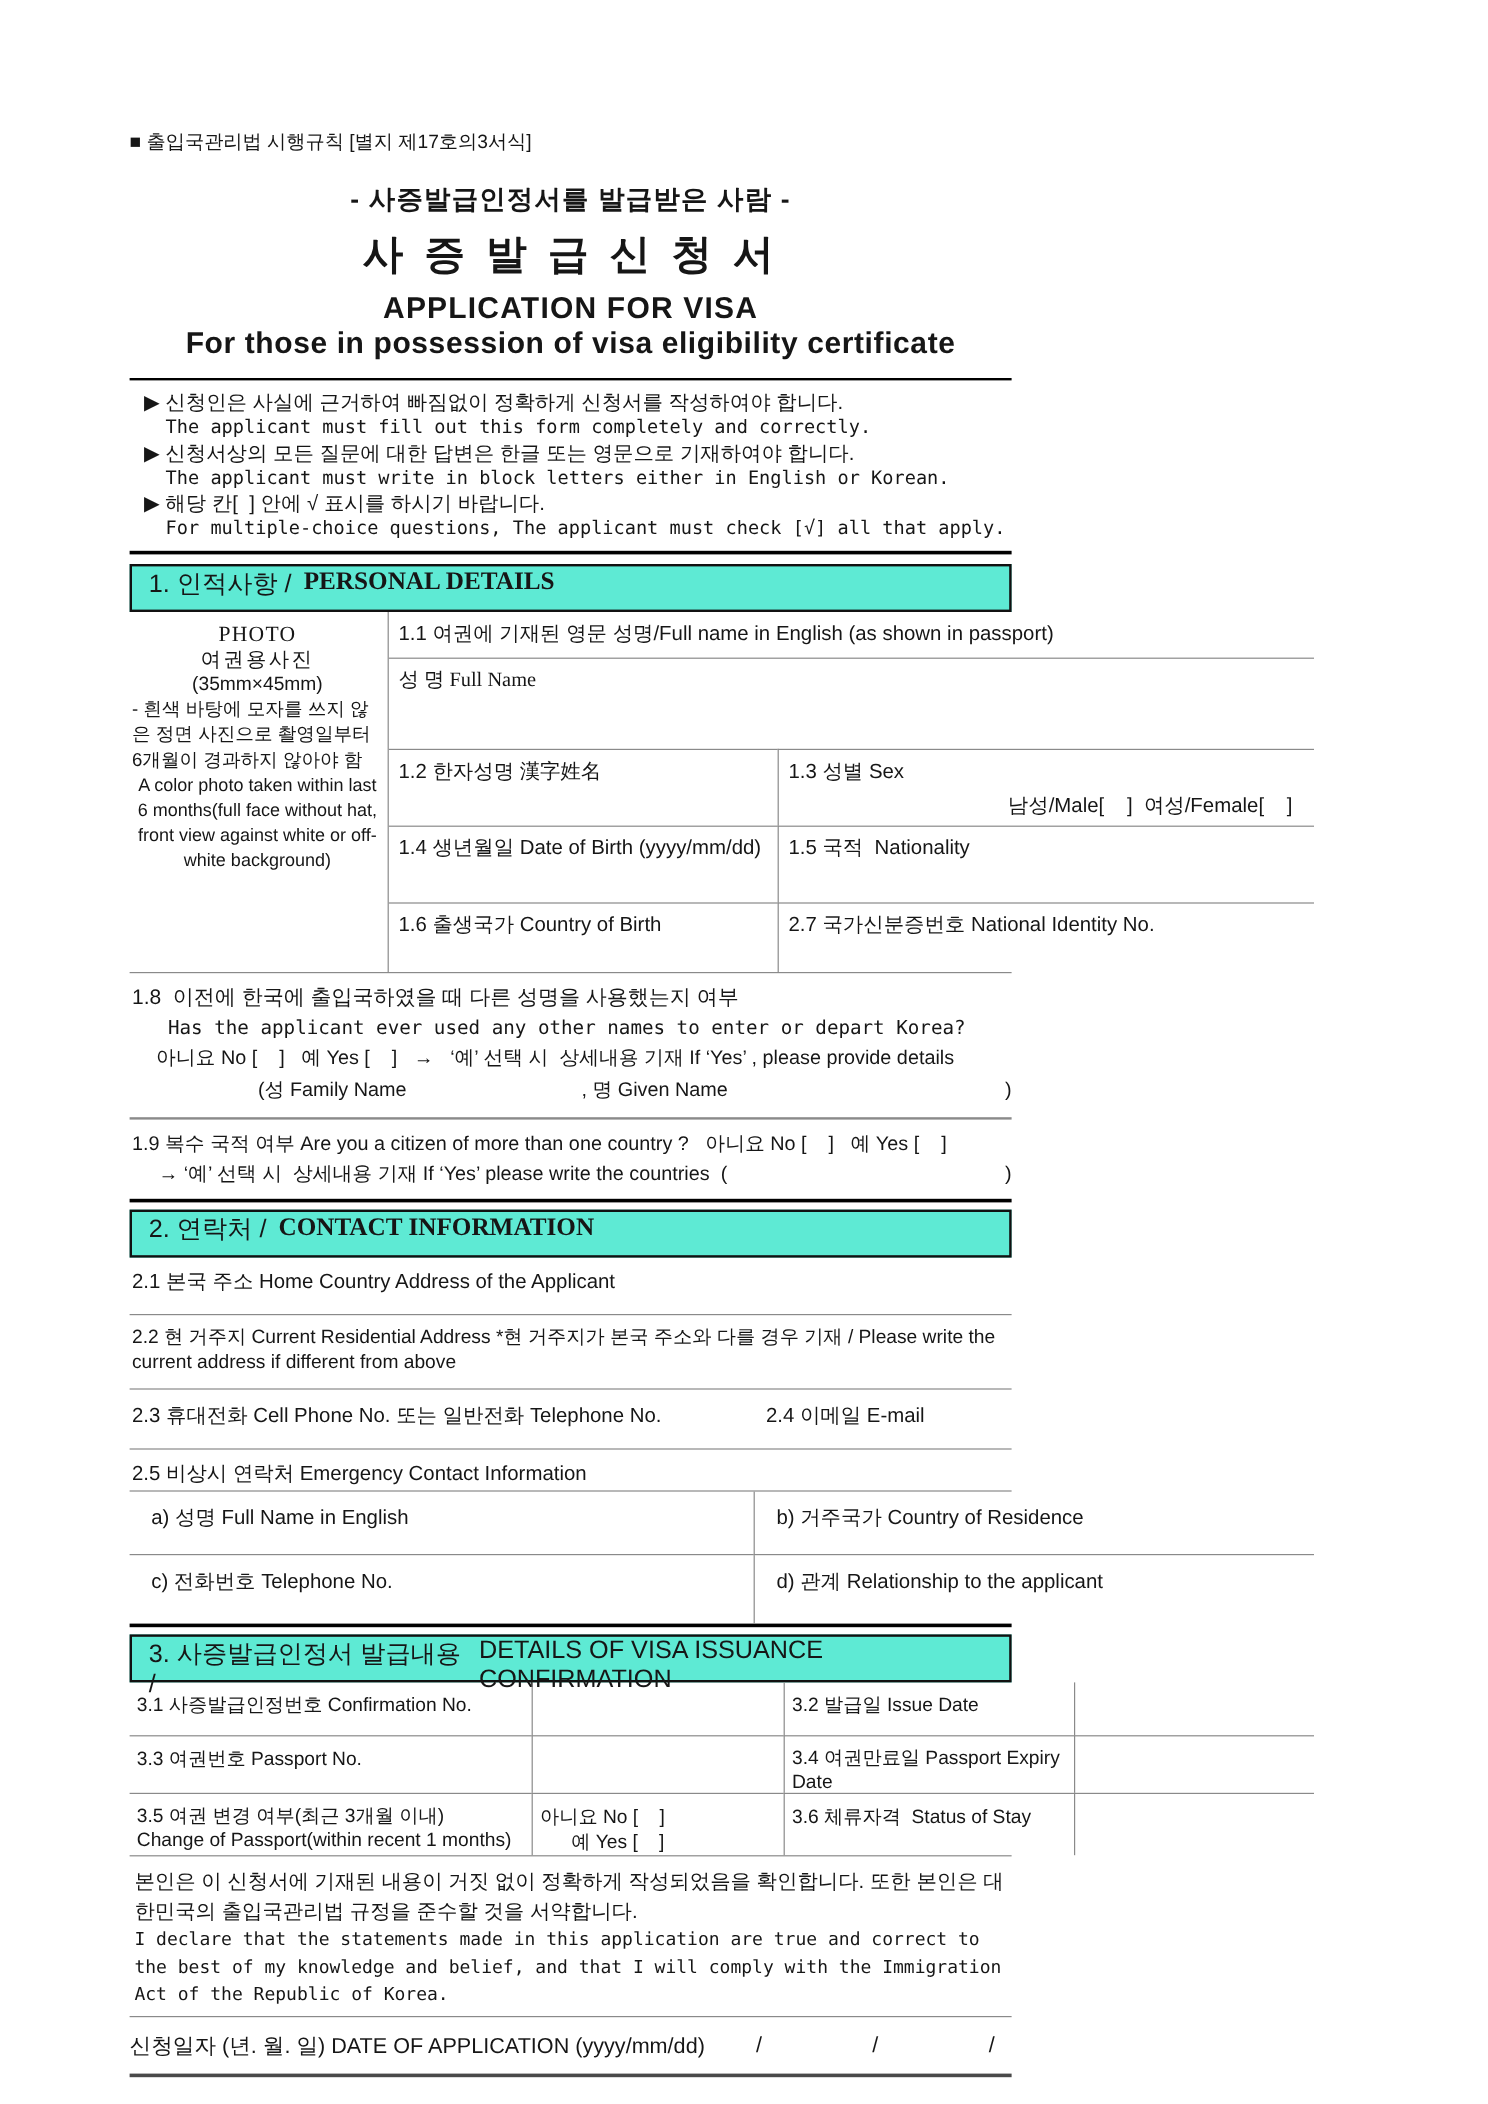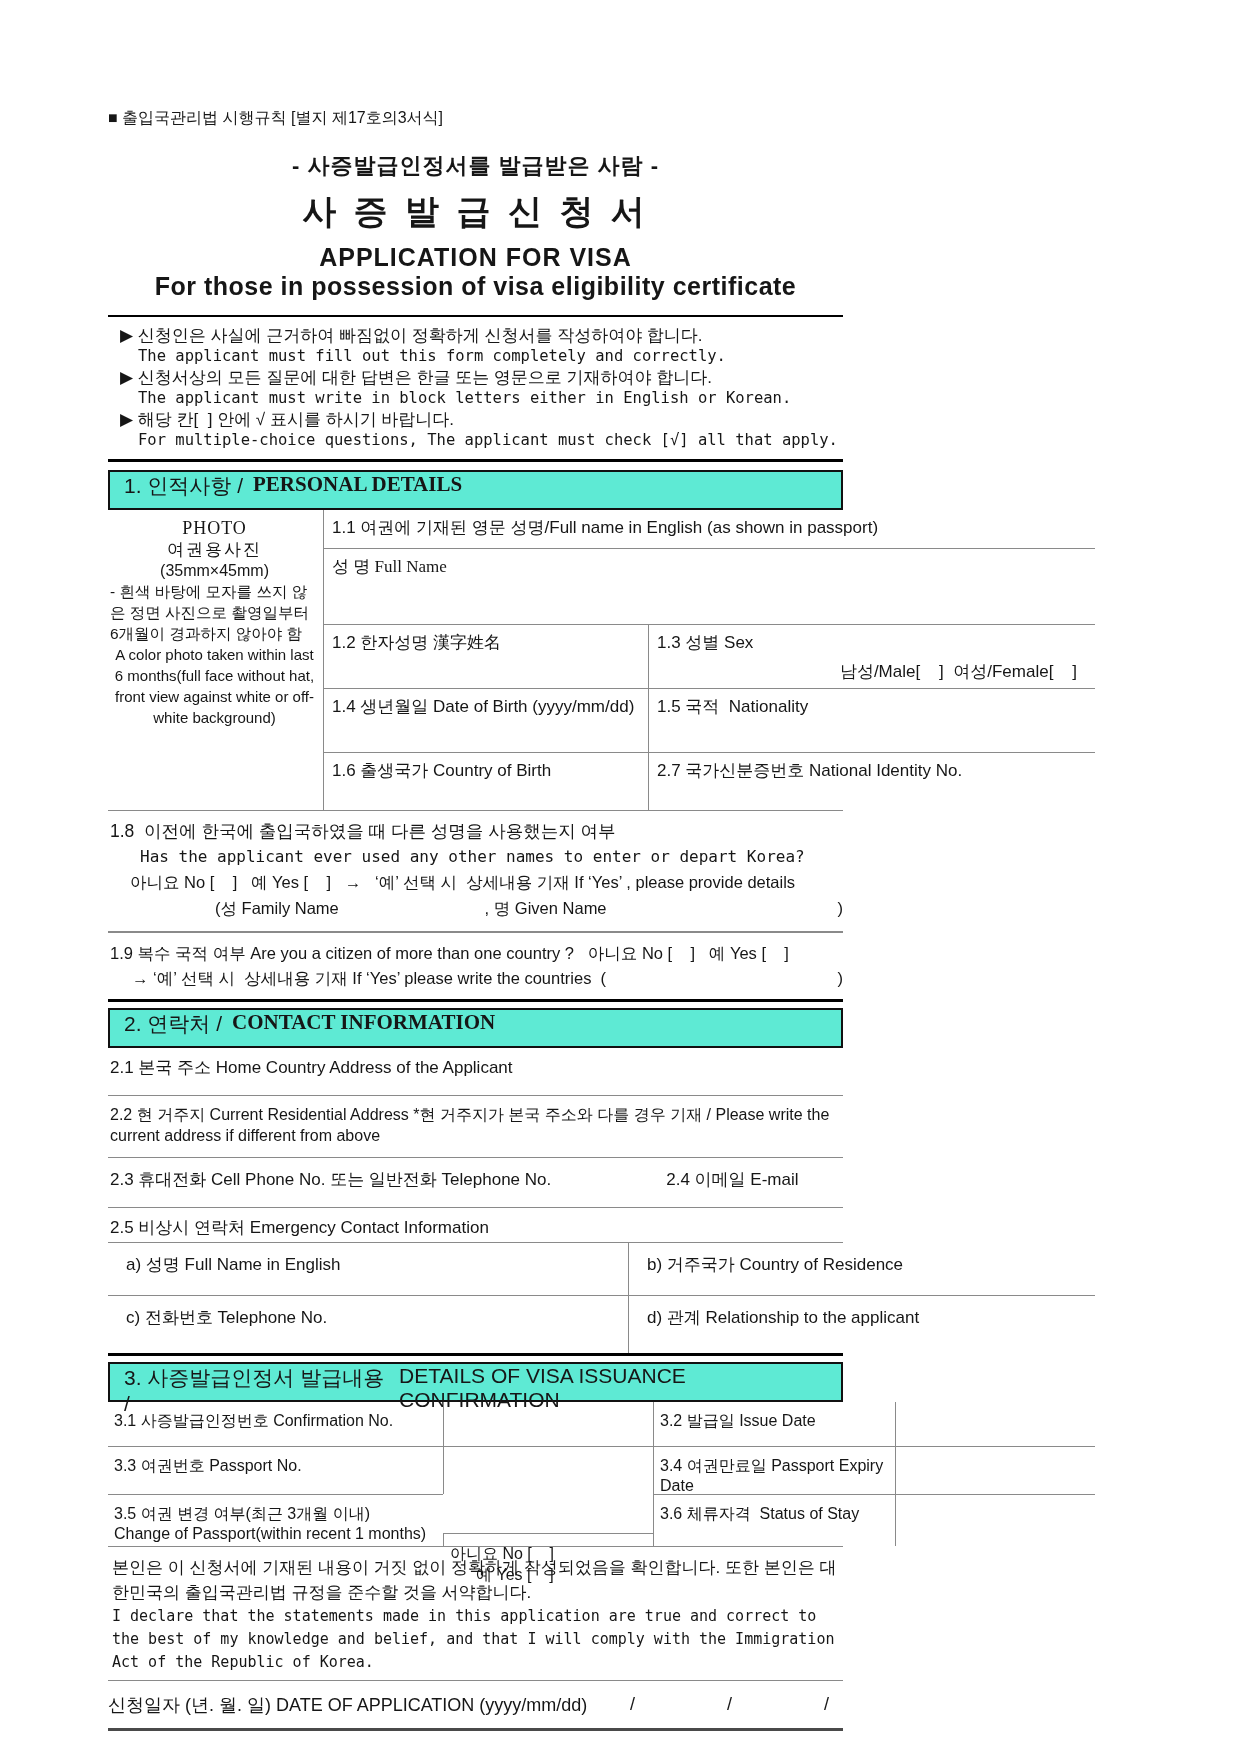--- a/index.html
+++ b/index.html
@@ -70,21 +70,21 @@
   .block19 .l1 { font-size:16.5px; line-height:25px; }
   .block19 .l2 { font-size:16.5px; line-height:25px; padding-left:22px; display:flex; }
   .grow { flex:1 1 auto; }
 
   .gap6 { height:6px; }
 
   .row-line { border-bottom:1px solid #8a8a8a; }
   .r21 { min-height:48px; padding:8px 0 0 2px; font-size:17px; }
   .r22 { min-height:62px; padding:8px 0 0 2px; font-size:16px; line-height:21px; }
   .r23 { min-height:50px; padding:10px 0 0 2px; font-size:17px; display:flex; }
-  .r23 .f24 { margin-left:115px; }
+  .r23 .f24 { margin-left:87px; }
   .r25h { min-height:35px; padding:8px 0 0 2px; font-size:17px; }
   .grid25 {
     display:grid; grid-template-columns:520px 467px; grid-template-rows:53px 57px;
     border-bottom:3px solid #000;
   }
   .grid25 .cell { padding:10px 8px 0 18px; font-size:17px; }
 
   .s3table {
     display:grid;
     grid-template-columns:335px 210px 242px 200px;
@@ -239,21 +239,21 @@
 
     <div class="cell hair-t" style="grid-row:2;grid-column:1;">3.3 여권번호 Passport No.</div>
     <div class="cell hair-t hair-l" style="grid-row:2;grid-column:2;"></div>
     <div class="cell small2 hair-t hair-l" style="grid-row:2;grid-column:3;">3.4 여권만료일 Passport Expiry Date</div>
     <div class="cell hair-t hair-l" style="grid-row:2;grid-column:4;"></div>
 
     <div class="cell small2 hair-t" style="grid-row:3;grid-column:1;">
       <div>3.5 여권 변경 여부(최근 3개월 이내)</div>
       <div>Change of Passport(within recent 1 months)</div>
     </div>
-    <div class="cell yn hair-t hair-l s3c2" style="grid-row:3;grid-column:2;margin-top:39px;">
+    <div class="cell yn hair-t hair-l s3c2" style="grid-row:3;grid-column:2;">
       <div>아니요 No [&nbsp;&nbsp;&nbsp;&nbsp;]</div>
       <div class="yes">예 Yes [&nbsp;&nbsp;&nbsp;&nbsp;]</div>
     </div>
     <div class="cell hair-t hair-l" style="grid-row:3;grid-column:3;">3.6 체류자격&nbsp;&nbsp;Status of Stay</div>
     <div class="cell hair-t hair-l" style="grid-row:3;grid-column:4;"></div>
   </div>
 
   <div class="decl">
     <div class="decl-kr">본인은 이 신청서에 기재된 내용이 거짓 없이 정확하게 작성되었음을 확인합니다. 또한 본인은 대한민국의 출입국관리법 규정을 준수할 것을 서약합니다.</div>
     <div class="decl-en">I declare that the statements made in this application are true and correct to the best of my knowledge and belief, and that I will comply with the Immigration Act of the Republic of Korea.</div>

